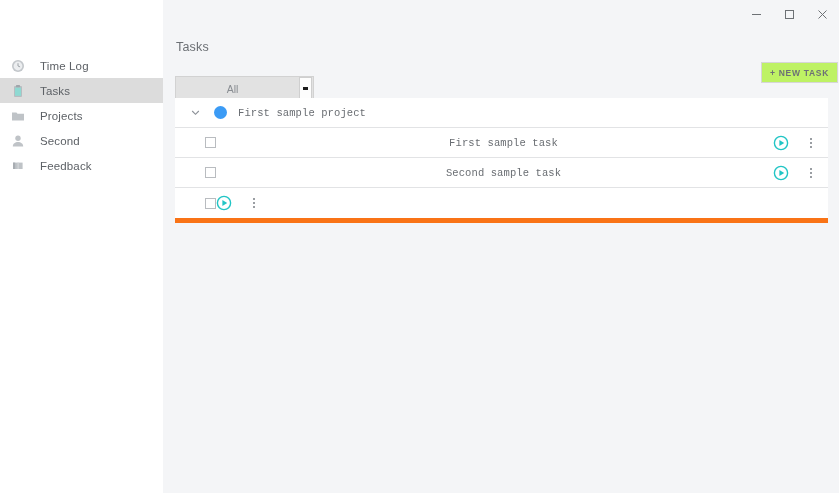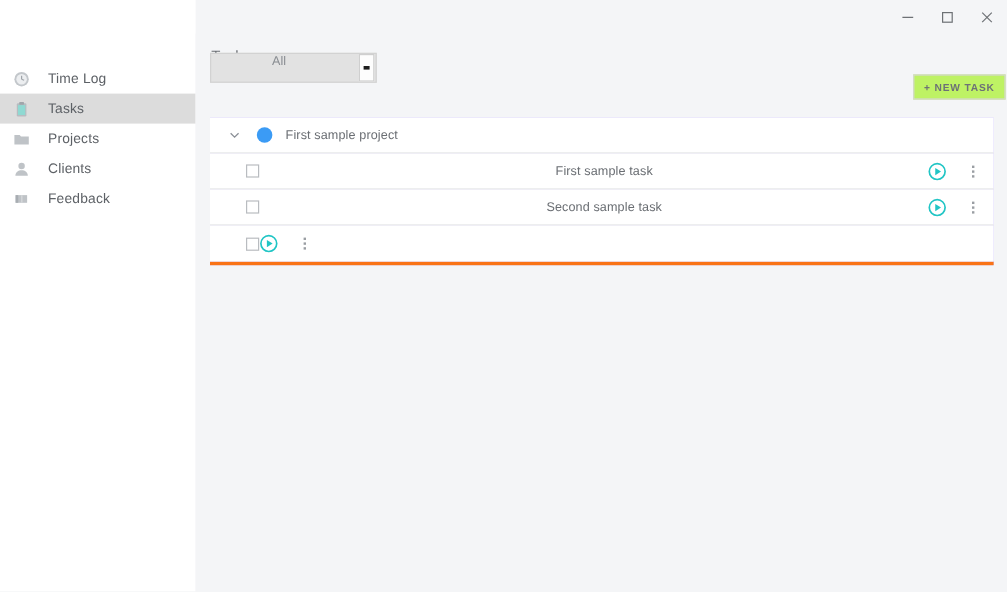--- a/index.html
+++ b/index.html
@@ -63,25 +63,25 @@
     width: 676px; height: 465px;
     background: #f4f5f7;
   }
   .page-title {
     position: absolute; top: 12px; left: 13px;
     font-size: 12.5px; color: #6b6f74; letter-spacing: .2px;
   }
 
   
   .filter-select {
-    position: absolute; top: 16px; left: 12px;
+    position: absolute; top: 48px; left: 12px;
     width: 139px; height: 25px;
     background: #e2e2e2;
     border: 1px solid #d2d2d2;
-    display: flex; align-items: flex-start;
+    display: flex; align-items: center;
   }
   .filter-value {
     flex: 1; text-align: center;
     font-size: 10.5px; color: #898d92;
     padding-right: 10px;
   }
   .filter-arrow-box {
     width: 13px; height: 23px;
     margin-right: 1px;
     background: #fdfdfd;
@@ -101,22 +101,23 @@
     display: flex; align-items: center; justify-content: center;
     font-size: 8.5px; font-weight: bold;
     letter-spacing: .7px;
     color: #6d7176;
   }
 
   
   .task-list {
     position: absolute; top: 70px; left: 12px;
     width: 653px;
-    background: #c4b5fd;
-    border-bottom: 3px solid #f97316;
+    background: #0369a1;
+    border-bottom: 5px solid #f97316;
+    font-family: Liberation Mono, monospace;
   }
   .project-row {
     height: 30px;
     display: flex; align-items: center;
     background: #ffffff;
     border-bottom: 1px solid #e2e3e5;
     padding-left: 12px;
   }
   .chevron {
     width: 16px; min-width: 16px; height: 16px;
@@ -224,21 +225,21 @@
       <span class="nav-label">Projects</span>
     </div>
 
     <div class="nav-item">
       <span class="nav-icon">
         <svg width="14" height="14" viewBox="0 0 14 14">
           <circle cx="7" cy="4.3" r="2.7" fill="#bfc3c7"></circle>
           <path d="M1.8 12.5c0-3 2.4-4.6 5.2-4.6s5.2 1.6 5.2 4.6z" fill="#bfc3c7"></path>
         </svg>
       </span>
-      <span class="nav-label">Clients</span>
+      <span class="nav-label">Second</span>
     </div>
 
 
 
     <div class="nav-item">
       <span class="nav-icon">
         <svg width="14" height="14" viewBox="0 0 14 14">
           <rect x="2" y="3.6" width="9.6" height="6.4" fill="#bfc3c7"></rect>
           <rect x="2" y="3.6" width="2.2" height="6.4" fill="#a8adb2"></rect>
           <rect x="6.5" y="3.6" width="1.3" height="6.4" fill="#d2d5d8"></rect>

